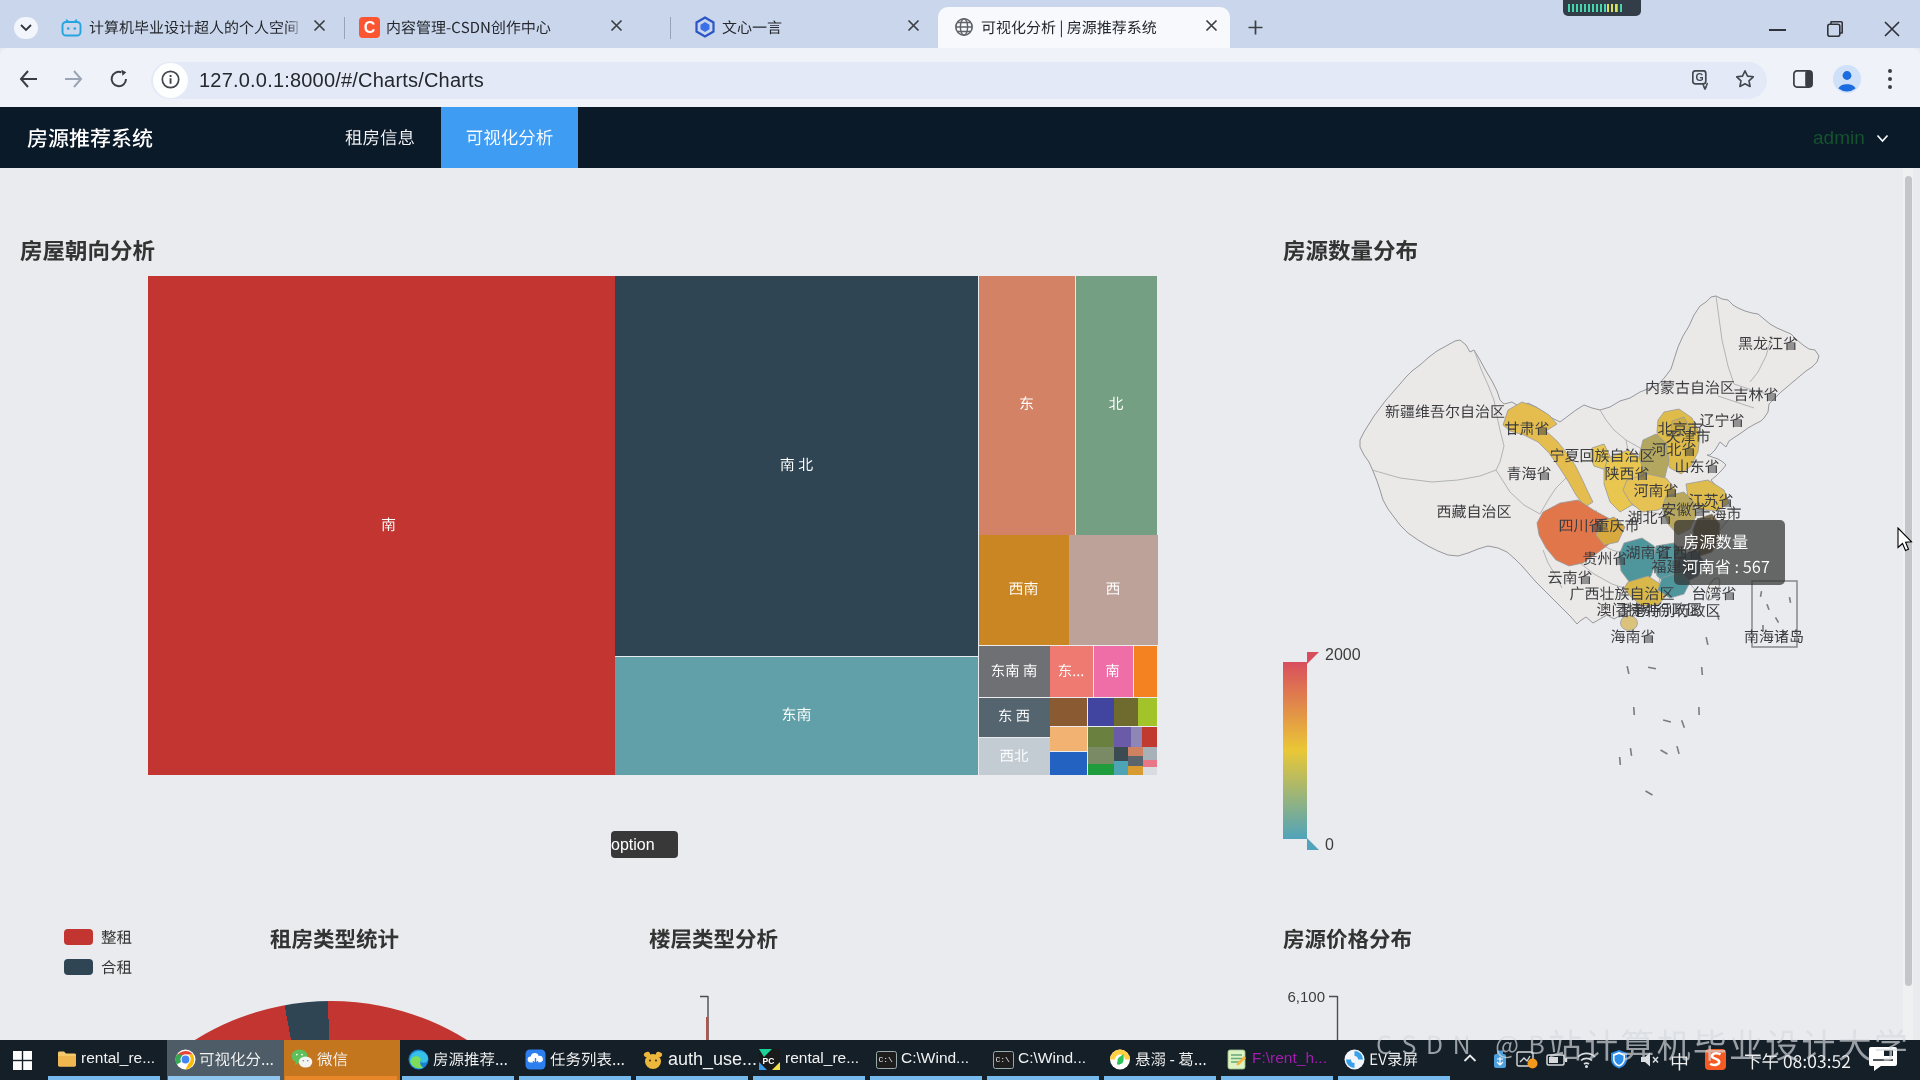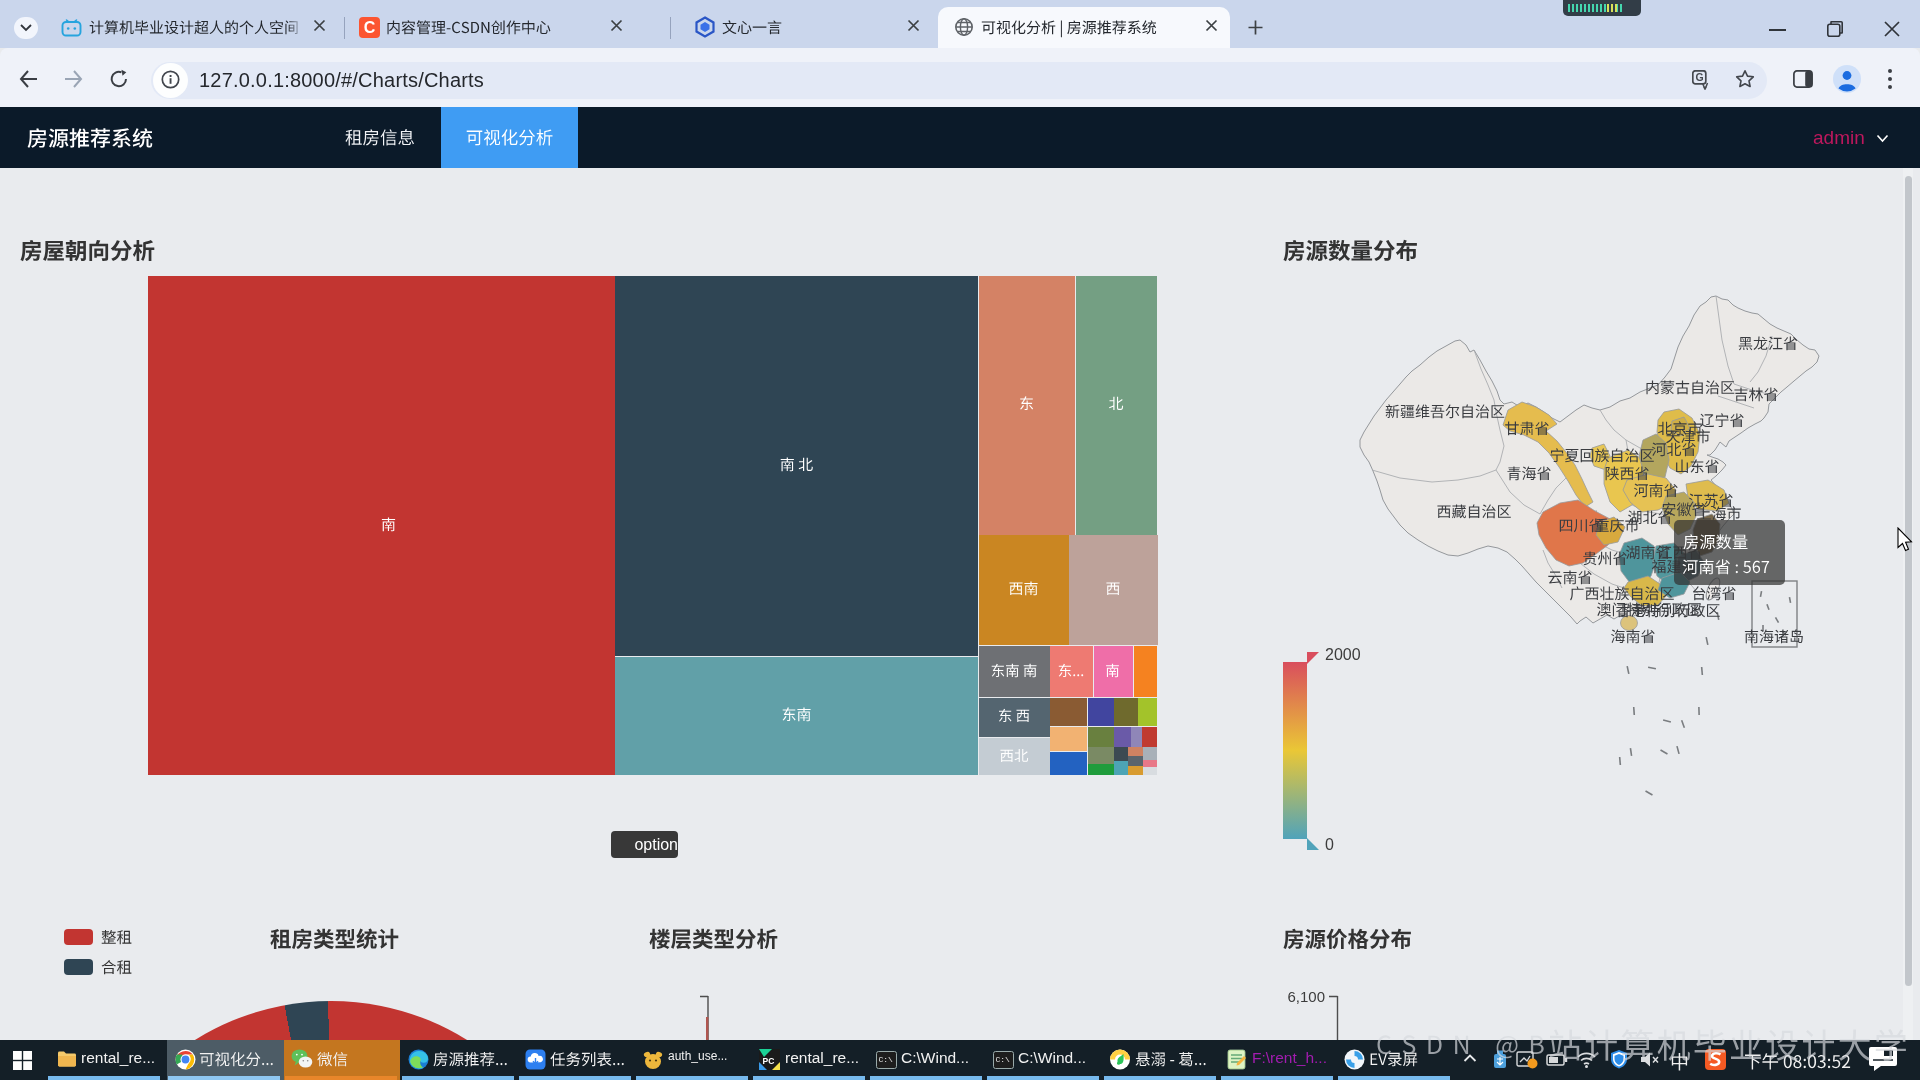--- a/index.html
+++ b/index.html
@@ -8,21 +8,21 @@
 #tabbar{left:0;top:0;width:1920px;height:48px;background:#cad6ec}
 #toolbar{left:0;top:48px;width:1920px;height:59px;background:#eff2f9;border-top-left-radius:8px;border-top-right-radius:8px}
 #urlpill{left:151px;top:62px;width:1616px;height:37px;background:#e3e9f6;border-radius:19px}
 #urltext{left:199px;top:69px;font-size:20px;color:#24272c;letter-spacing:0.2px}
 
 #nav{left:0;top:107px;width:1920px;height:61px;background:#0b1a29}
 #navactive{left:441px;top:107px;width:137px;height:61px;background:#3f9cf3}
 
 #pagebg{left:0;top:168px;width:1920px;height:872px;background:#e9ebee}
 .blk{position:absolute}
-#opttip{left:611px;top:831px;width:67px;height:27px;background:rgba(40,40,40,0.92);border-radius:4px;color:#fff;font-size:16px;text-align:right;line-height:27px}
+#opttip{left:611px;top:831px;width:67px;height:27px;background:rgba(40,40,40,0.92);border-radius:4px;color:#fff;font-size:16px;text-align:left;line-height:27px}
 
 #taskbar{left:0;top:1040px;width:1920px;height:40px;background:#141f27}
 .uline{position:absolute;top:1076px;height:4px;background:#76b9ed}
 </style></head>
 <body>
 <div class="abs" id="tabbar"></div>
 <div class="abs" style="left:14px;top:17px;width:24px;height:22px;background:#f2f5fc;border-radius:11px"></div>
 <svg class="abs" style="left:20px;top:24px" width="12" height="8">
     <path d="M1 1 L6 6 L11 1" stroke="#30343b" stroke-width="1.8" fill="none"></path>
   </svg>
@@ -369,25 +369,25 @@
       <linearGradient id="vm" x1="0" y1="0" x2="0" y2="1">
 <stop offset="0" stop-color="#d94e5d"></stop>
         <stop offset="0.5" stop-color="#eac736"></stop>
         <stop offset="1" stop-color="#50a3ba"></stop>
 </linearGradient>
     </defs>
     <rect x="23" y="462" width="24" height="177" fill="url(#vm)"></rect>
     <path d="M47 452 L59 452 L47 464 Z" fill="#d94e5d"></path>
     <path d="M47 638 L59 650 L47 650 Z" fill="#50a3ba"></path>
   </svg>
-<div class="abs" style="left:1813px;top:127px;font-size:19px;color:#be185d">admin</div>
+<div class="abs" style="left:1813px;top:127px;font-size:19px;color:#14532d">admin</div>
 <div class="abs" style="left:1325px;top:646px;font-size:16px;color:#3c3c3c">2000</div>
 <div class="abs" style="left:1325px;top:836px;font-size:16px;color:#3c3c3c">0</div>
 <div class="abs" style="left:81px;top:1049px;font-size:15.5px;color:#f2f2f2">rental_re...</div>
-<div class="abs" style="left:668px;top:1049px;font-size:12px;color:#f2f2f2">auth_use...</div>
+<div class="abs" style="left:668px;top:1049px;font-size:18px;color:#f2f2f2">auth_use...</div>
 <div class="abs" style="left:785px;top:1049px;font-size:15.5px;color:#f2f2f2">rental_re...</div>
 <div class="abs" style="left:901px;top:1049px;font-size:15.5px;color:#f2f2f2">C:\Wind...</div>
 <div class="abs" style="left:1018px;top:1049px;font-size:15.5px;color:#f2f2f2">C:\Wind...</div>
 <div class="abs" style="left:1252px;top:1049px;font-size:15.5px;color:#a21caf">F:\rent_h...</div>
 <svg class="abs" style="left:1897px;top:527px" width="17" height="26" viewBox="0 0 17 26">
 <path d="M1 1 L1 20.5 L5.5 16.5 L8.5 23.5 L11.5 22.2 L8.6 15.3 L14.5 14.8 Z" fill="#fff" stroke="#000" stroke-width="1.1"></path>
 </svg>
 <svg class="abs" style="left:0;top:0px;pointer-events:none" width="1920" height="110" viewBox="0 0 1920 110">
     <clipPath id="tc1">
       <rect x="44" y="10" width="268" height="36"></rect>

